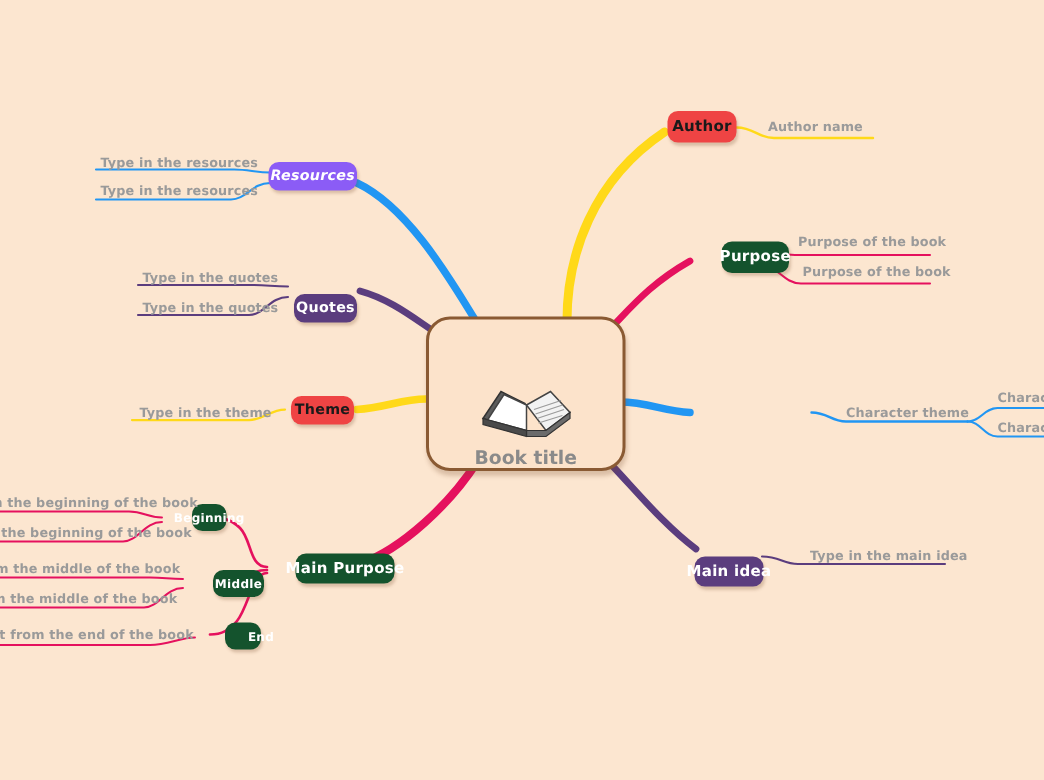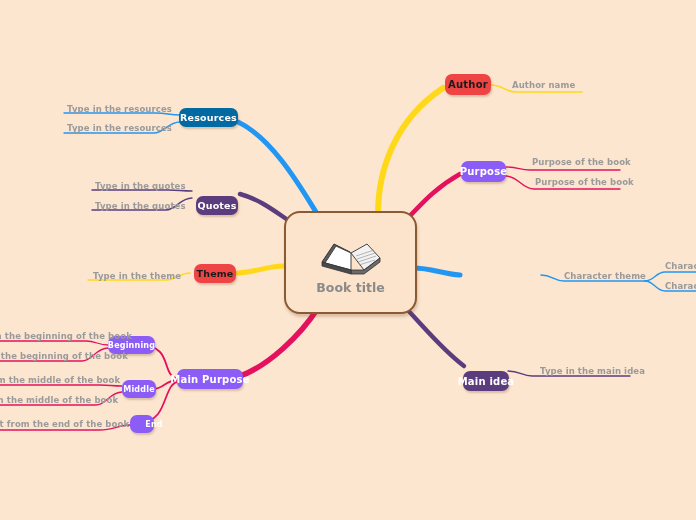--- a/index.html
+++ b/index.html
@@ -16,34 +16,34 @@
   .node{
     position:absolute;
     box-sizing:border-box;
     display:flex;align-items:center;justify-content:center;
     white-space:nowrap;
     border-radius:7px;
     font-weight:bold;
     letter-spacing:.2px;
     box-shadow:1px 2px 2px rgba(120,70,40,.25);
   }
-  .node.blue{background:#0369a1;color:#ffffff;}
+  .node.blue{background:#8b5cf6;color:#ffffff;font-style:italic;}
   .node.purple{background:#5B3D7E;color:#ffffff;margin-top:11px;}
   .node.yellow{background:#ef4444;color:#1a1a1a;}
-  .node.pink{background:#8b5cf6;color:#ffffff;}
+  .node.pink{background:#14532d;color:#ffffff;margin-left:20px;}
 
   
   #center-node{
     position:absolute;
     left:284px;top:211px;width:129px;height:99px;
     background:#FCE3CB;
     border:2px solid #8a5a33;
     border-radius:16px;
     box-shadow:1px 3px 3px rgba(120,70,40,.25);
-    display:flex;flex-direction:column;align-items:center;justify-content:center;
+    display:flex;flex-direction:column;align-items:center;justify-content:flex-end;
   }
   #center-title{
     font-size:12.5px;font-weight:bold;color:#8a8a8a;margin-top:4px;
   }
   .book-icon{width:66px;height:44px;margin-top:2px;}
 
   
   .leaf{
     position:absolute;
     font-size:8.5px;
@@ -138,21 +138,21 @@
   </div>
 
   <div class="node purple" style="left:196px;top:185px;width:42px;height:19px;font-size:9.5px;">
     <span>Quotes</span>
   </div>
 
   <div class="node blue" style="left:179px;top:108px;width:59px;height:19px;font-size:9.5px;">
     <span>Resources</span>
   </div>
 
-  <div class="node pink" style="left:108px;top:336px;width:47px;height:18px;font-size:8px;">
+  <div class="node pink" style="left:108px;top:336px;width:23px;height:18px;font-size:8px;">
     <span>Beginning</span>
   </div>
 
   <div class="node pink" style="left:122px;top:380px;width:34px;height:18px;font-size:8px;">
     <span>Middle</span>
   </div>
 
   <div class="node pink" style="left:130px;top:415px;width:24px;height:18px;font-size:8px;padding-left:24px;">
     <span>End</span>
   </div>

